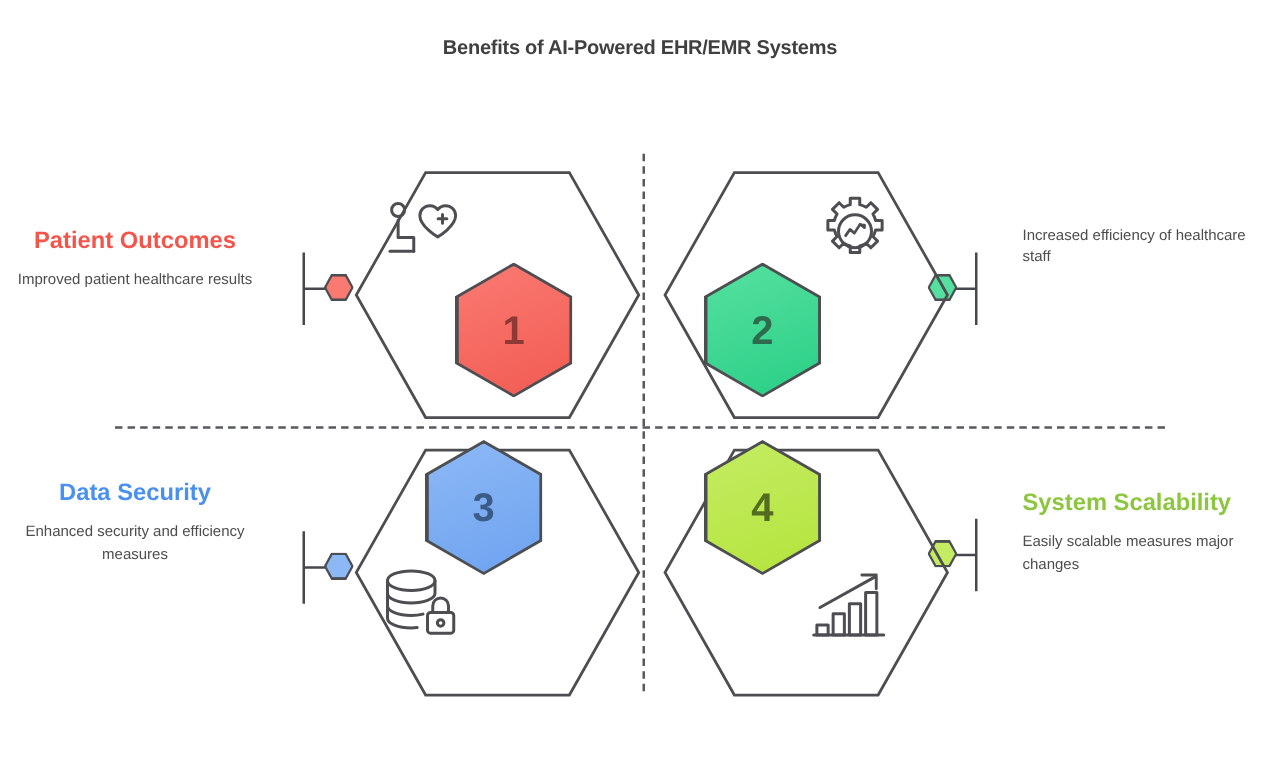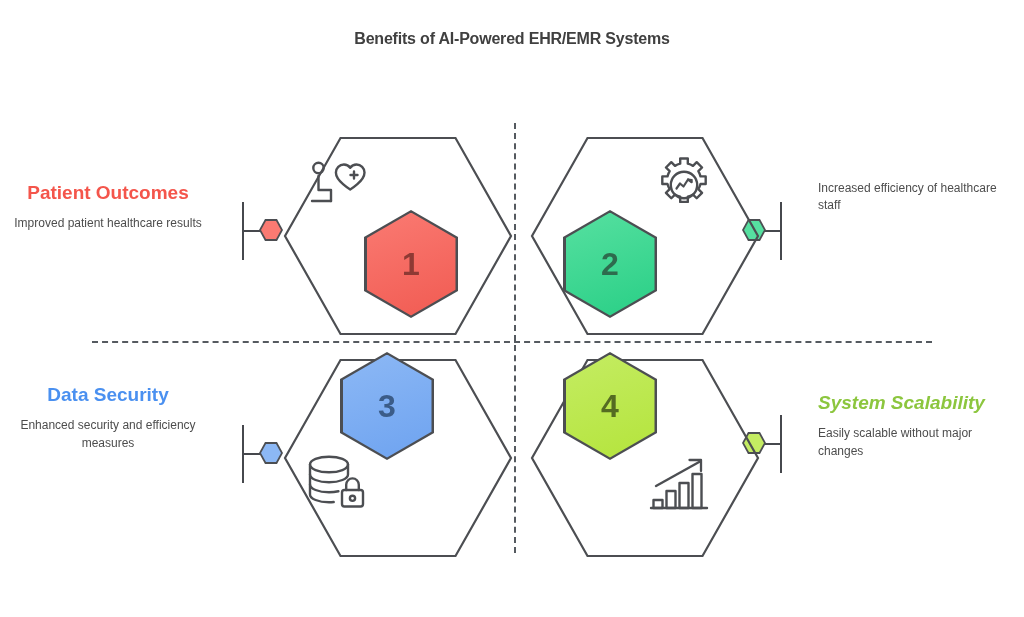--- a/index.html
+++ b/index.html
@@ -180,22 +180,22 @@
   <p class="tb-desc">Improved patient healthcare results</p>
 </div>
 <div class="textblock tb-right" id="tb-2">
   <p class="tb-desc">Increased efficiency of healthcare staff</p>
 </div>
 <div class="textblock tb-left" id="tb-3">
   <p class="tb-heading" style="color: rgb(74, 144, 240);">Data Security</p>
   <p class="tb-desc">Enhanced security and efficiency measures</p>
 </div>
 <div class="textblock tb-right" id="tb-4">
-  <p class="tb-heading" style="color: rgb(140, 198, 62); font-style: italic;">System Scalability</p>
-  <p class="tb-desc">Easily scalable without major changes</p>
+  <p class="tb-heading" style="color: rgb(140, 198, 62);">System Scalability</p>
+  <p class="tb-desc">Easily scalable measures major changes</p>
 </div>
 
 <div class="connector" id="conn-1">
   <div class="conn-bar"></div>
   <div class="conn-line"></div>
   <div class="conn-hex" style="background:#4c4e52">
     <div class="conn-hex-inner" style="background: rgb(250, 122, 114);"></div>
   </div>
 </div>
 <div class="connector" id="conn-2">

